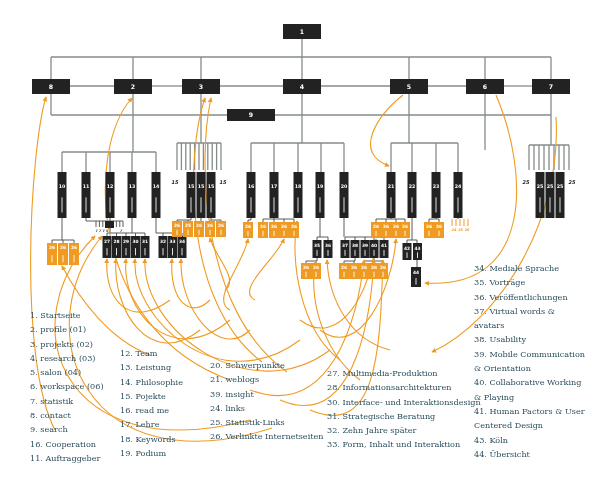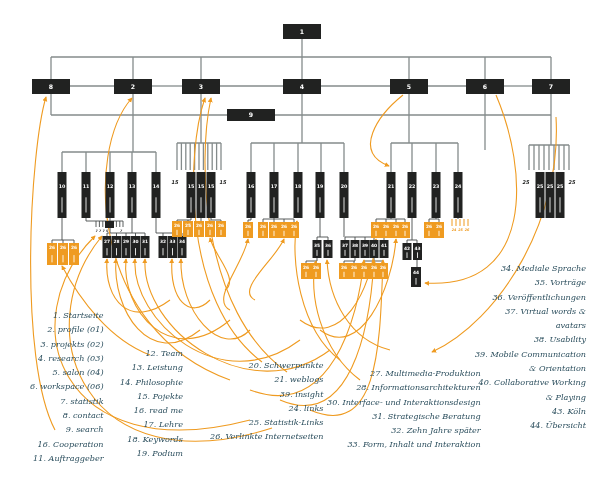--- a/index.html
+++ b/index.html
@@ -1,21 +1,21 @@
 <!DOCTYPE html>
 <html><head>
 <meta charset="utf-8">
 <style>
   html,body{margin:0;padding:0;background:#ffffff;}
   body{width:600px;height:479px;font-family:"DejaVu Sans",sans-serif;}
   .stage{position:relative;width:600px;height:479px;background:#ffffff;overflow:hidden;}
   #diagram-svg{position:absolute;left:0;top:0;}
   .legend{position:absolute;left:0;top:0;width:600px;height:479px;pointer-events:none;}
-  .legend-col{position:absolute;font-family:"DejaVu Serif",serif;font-style:italic;
-    font-size:8.1px;line-height:14.3px;color:#2c4f5e;white-space:nowrap;text-align:right;}
+  .legend-col{position:absolute;font-family:"DejaVu Serif",serif;
+    font-size:8.1px;line-height:14.3px;color:#2c4f5e;white-space:nowrap;}
   .legend-col.wrap{white-space:normal;}
 </style>
 </head>
 <body>
 
 <div class="stage">
   <svg id="diagram-svg" width="600" height="479" viewBox="0 0 600 479">
       <defs>
         <marker id="ah" markerWidth="6" markerHeight="6" refX="4.2" refY="2.5" orient="auto" markerUnits="userSpaceOnUse">
           <path d="M0 0 L5 2.5 L0 5 Z" fill="#ef9b21"></path>
@@ -634,17 +634,18 @@
         <div>33. Form, Inhalt und Interaktion</div>
       </div>
       <div class="legend-col wrap" style="left: 474px; top: 261px; width: 112px;">
         <div>34. Mediale Sprache</div>
         <div>35. Vorträge</div>
         <div>36. Veröffentlichungen</div>
         <div>37. Virtual words &amp; avatars</div>
         <div>38. Usability</div>
         <div>39. Mobile Communication &amp; Orientation</div>
         <div>40. Collaborative Working &amp; Playing</div>
+        <div>41. Human Factors &amp; User Centered Design</div>
         <div>43. Köln</div>
         <div>44. Übersicht</div>
       </div>
     </div>
 </div>
 
 </body></html>

